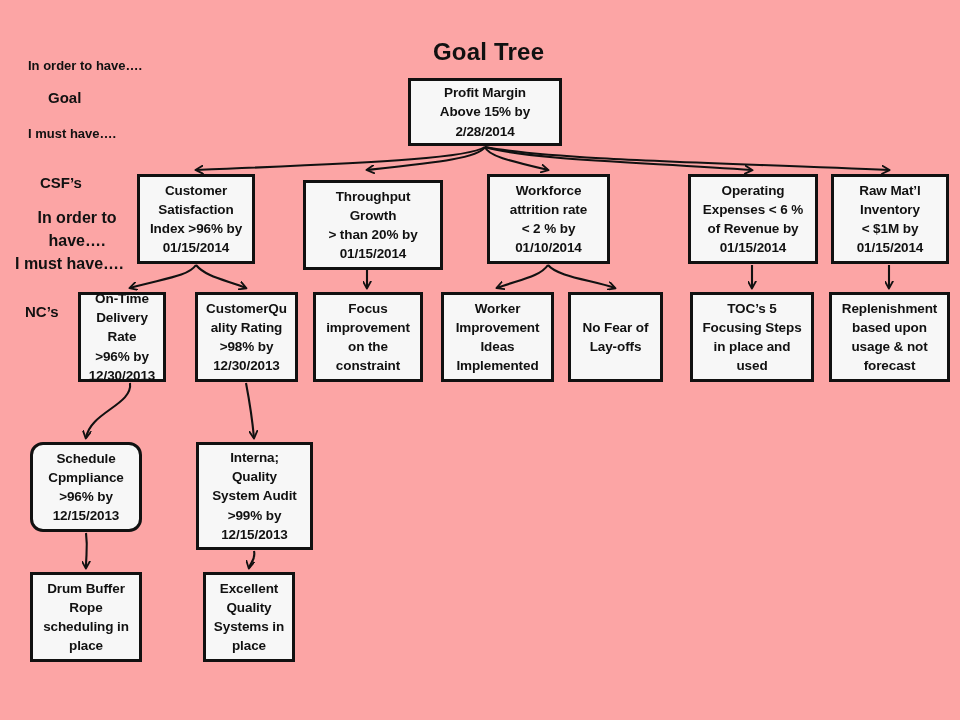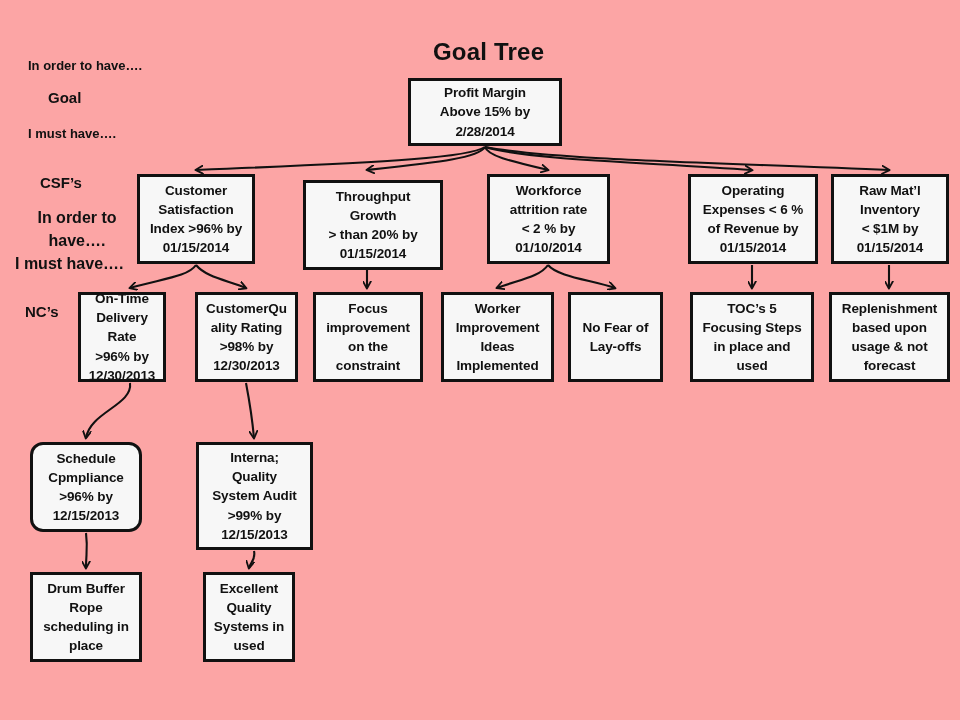--- a/index.html
+++ b/index.html
@@ -168,15 +168,15 @@
 System Audit
 &gt;99% by
 12/15/2013</span></div>
       <div class="node" style="left: 30px; top: 572px; width: 112px; height: 90px;"><span>Drum Buffer
 Rope
 scheduling in
 place</span></div>
       <div class="node" style="left: 203px; top: 572px; width: 92px; height: 90px;"><span>Excellent
 Quality
 Systems in
-used</span></div>
+place</span></div>
     </div>
 </div>
 
 </body></html>

